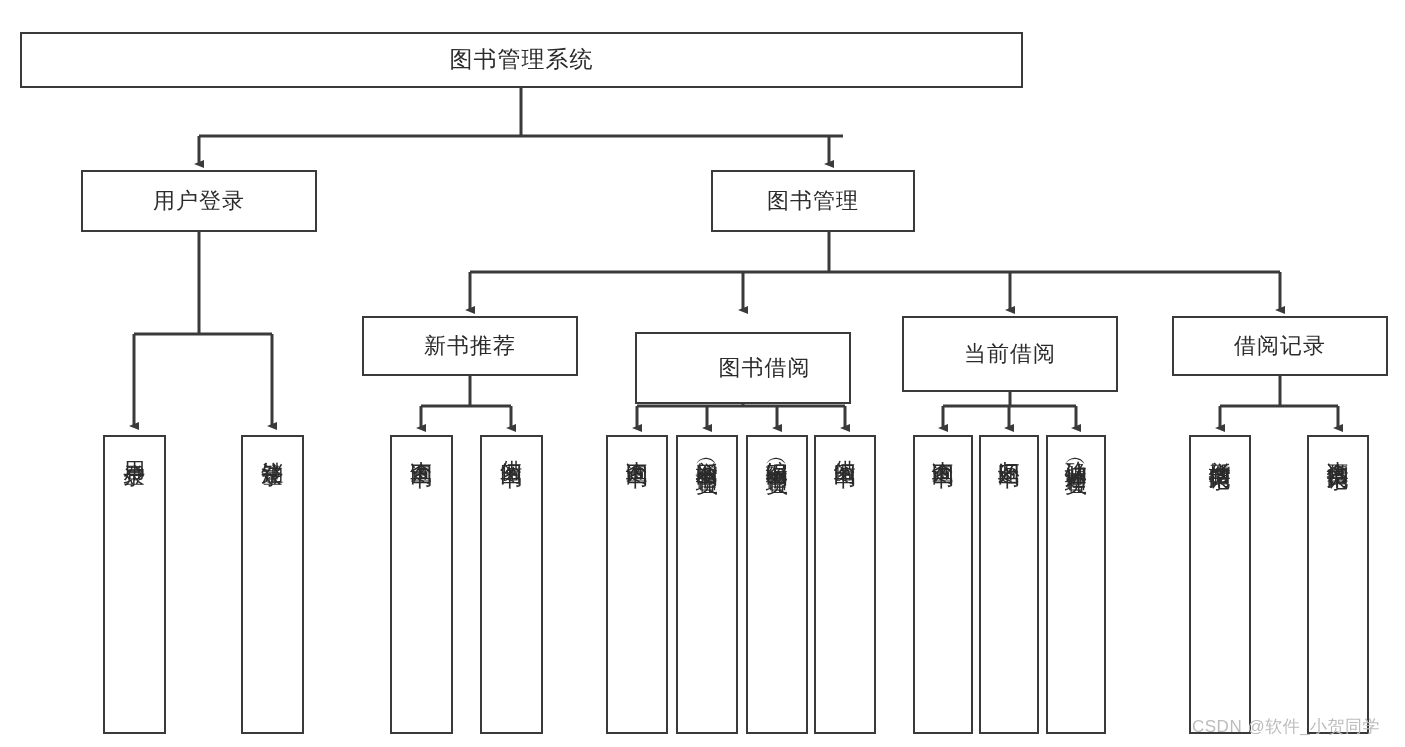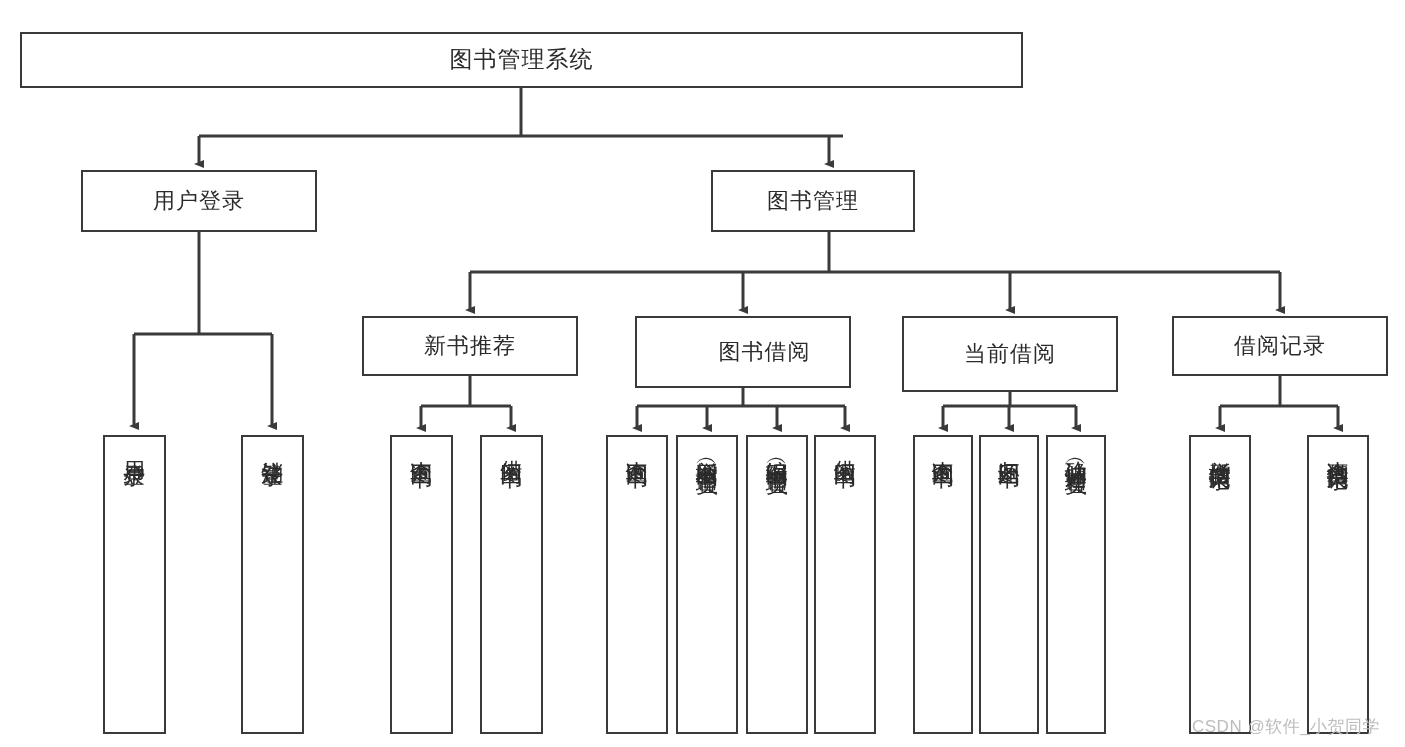--- a/index.html
+++ b/index.html
@@ -124,21 +124,21 @@
   <div class="node horiz" style="left:81px; top:170px; width:236px; height:62px;">
     <span>用户登录</span>
   </div>
   <div class="node horiz" style="left:711px; top:170px; width:204px; height:62px;">
     <span>图书管理</span>
   </div>
 
   <div class="node horiz" style="left:362px; top:316px; width:216px; height:60px;">
     <span>新书推荐</span>
   </div>
-  <div class="node horiz" style="left:635px; top:316px; width:216px; height:72px;padding-left:43px;">
+  <div class="node horiz" style="left:635px; top:332px; width:216px; height:72px;padding-left:43px;">
     <span>图书借阅</span>
   </div>
   <div class="node horiz" style="left:902px; top:316px; width:216px; height:76px;">
     <span>当前借阅</span>
   </div>
   <div class="node horiz" style="left:1172px; top:316px; width:216px; height:60px;">
     <span>借阅记录</span>
   </div>
 
   <div class="node vert" style="left:103px; top:435px; width:63px; height:299px;">

